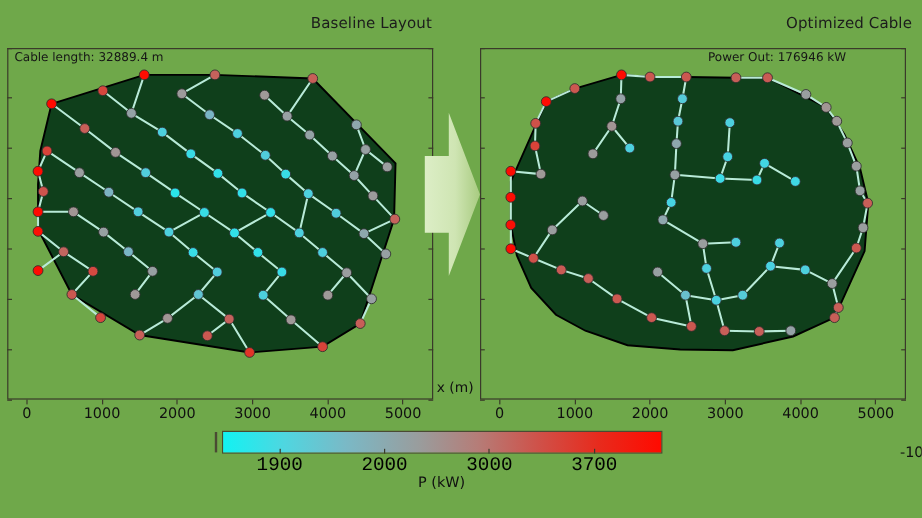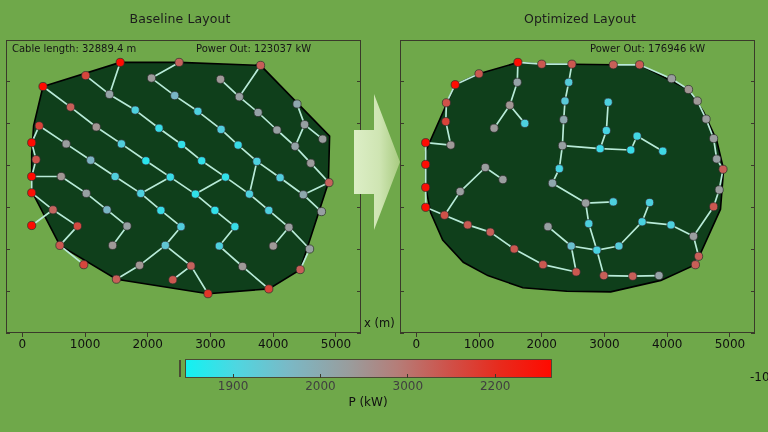--- a/index.html
+++ b/index.html
@@ -7,21 +7,21 @@
     width:768px;height:432px;overflow:hidden;
     background:#6fa84a;
     font-family:"DejaVu Sans", sans-serif;
     position:relative;
   }
   #root{position:absolute;inset:0;}
 
   .panel{position:absolute;}
 
   .panel-title{
-    position:absolute;text-align:center;
+    position:absolute;text-align:right;
     font-size:12.5px;color:#1c1c1c;
     letter-spacing:0.1px;white-space:nowrap;
   }
 
   .axes-frame{
     position:absolute;
     border:1px solid #3a3a2a;
     box-sizing:border-box;
     background:transparent;
   }
@@ -49,22 +49,22 @@
   .cbar{
     position:absolute;
     border:1px solid #4a4a33;
     box-sizing:border-box;
   }
   .cbar-fill{
     position:absolute;inset:0;
     background:linear-gradient(to right,#12f2f2 0%, #4fd6e0 14%, #7ab9c6 28%, #9a9c9c 45%, #b57d78 58%, #cf5149 72%, #e82a1c 86%, #ff0a00 100%);
   }
   .cbar-tick-label{
-    position:absolute;font-size:12px;color:#404040;
-    transform:translateX(-50%);white-space:nowrap;
+    position:absolute;font-size:16px;color:#000000;
+    transform:translateX(-50%);white-space:nowrap;font-family:Liberation Mono, monospace;
   }
   .cbar-title{
     position:absolute;font-size:12px;color:#101010;
     transform:translateX(-50%);white-space:nowrap;
   }
   .edge-text{
     position:absolute;font-size:12px;color:#101010;white-space:nowrap;
   }
 </style>
 </head>
@@ -229,21 +229,20 @@
           <circle cx="242.5" cy="266.5" r="4.1" fill="#9f9998" stroke="#2d2d2d" stroke-width="0.7"></circle>
           <circle cx="300.2" cy="269.6" r="4.1" fill="#c75f58" stroke="#2d2d2d" stroke-width="0.7"></circle>
           <circle cx="116.4" cy="279.2" r="4.1" fill="#c75f58" stroke="#2d2d2d" stroke-width="0.7"></circle>
           <circle cx="172.8" cy="279.8" r="4.1" fill="#cb5850" stroke="#2d2d2d" stroke-width="0.7"></circle>
           <circle cx="208.0" cy="293.7" r="4.1" fill="#e13428" stroke="#2d2d2d" stroke-width="0.7"></circle>
           <circle cx="268.8" cy="288.9" r="4.1" fill="#d84339" stroke="#2d2d2d" stroke-width="0.7"></circle>
         </g>
       </svg>
 
     <div class="annot" style="left:12px;top:43px;">Cable length: 32889.4 m</div>
-    <div class="annot" style="left:196px;top:43px;">Power Out: 123037 kW</div>
 
     <div id="xticks0">
         <div class="tick-mark" style="left: 21.8074px; top: 333px; width: 1px; height: 4px;"></div>
         <div class="tick-label" style="left: 22.3074px; top: 337px;">0</div>
         <div class="tick-mark" style="left: 84.5283px; top: 333px; width: 1px; height: 4px;"></div>
         <div class="tick-label" style="left: 85.0283px; top: 337px;">1000</div>
         <div class="tick-mark" style="left: 147.249px; top: 333px; width: 1px; height: 4px;"></div>
         <div class="tick-label" style="left: 147.749px; top: 337px;">2000</div>
         <div class="tick-mark" style="left: 209.97px; top: 333px; width: 1px; height: 4px;"></div>
         <div class="tick-label" style="left: 210.47px; top: 337px;">3000</div>
@@ -279,21 +278,21 @@
           <stop offset="0%" stop-color="#dceec6"></stop>
           <stop offset="55%" stop-color="#cfe5b3"></stop>
           <stop offset="100%" stop-color="#a8cb80"></stop>
         </linearGradient>
       </defs>
       <polygon points="2,42 22,42 22,6 48,74 22,142 22,106 2,106" fill="url(#arrGrad)" stroke="none"></polygon>
     </svg>
   </div>
 
   <div class="panel" style="left:384px;top:0;width:384px;height:355px;">
-    <div class="panel-title" style="left:16px;top:11px;width:360px;">Optimized Layout</div>
+    <div class="panel-title" style="left:16px;top:11px;width:360px;">Optimized Cable</div>
 
     <div class="axes-frame" id="frame1" style="left:16px;top:40px;width:355px;height:293px;"></div>
 
     <svg class="plot" id="svg1" width="384" height="355">
         <defs>
           <clipPath id="clip1">
             <rect x="17" y="41" width="353" height="291"></rect>
           </clipPath>
         </defs>
         <g clip-path="url(#clip1)">
@@ -466,20 +465,20 @@
     <div class="cbar-fill"></div>
   </div>
   <div id="cbticks">
       <div class="tick-mark" style="left: 232.56px; top: 374px; width: 1px; height: 4px;"></div>
       <div class="cbar-tick-label" style="left: 233.06px; top: 379px;">1900</div>
       <div class="tick-mark" style="left: 319.94px; top: 374px; width: 1px; height: 4px;"></div>
       <div class="cbar-tick-label" style="left: 320.44px; top: 379px;">2000</div>
       <div class="tick-mark" style="left: 407.321px; top: 374px; width: 1px; height: 4px;"></div>
       <div class="cbar-tick-label" style="left: 407.821px; top: 379px;">3000</div>
       <div class="tick-mark" style="left: 494.702px; top: 374px; width: 1px; height: 4px;"></div>
-      <div class="cbar-tick-label" style="left: 495.202px; top: 379px;">2200</div>
+      <div class="cbar-tick-label" style="left: 495.202px; top: 379px;">3700</div>
       <div class="tick-mark" style="left: 179px; top: 360px; width: 2px; height: 17px; background: rgb(74, 74, 51);"></div>
     </div>
   <div class="cbar-title" style="left:368px;top:395px;">P (kW)</div>
 
   <div class="edge-text" style="left:750px;top:370px;">-10</div>
 
 </div>
 
 </body></html>

